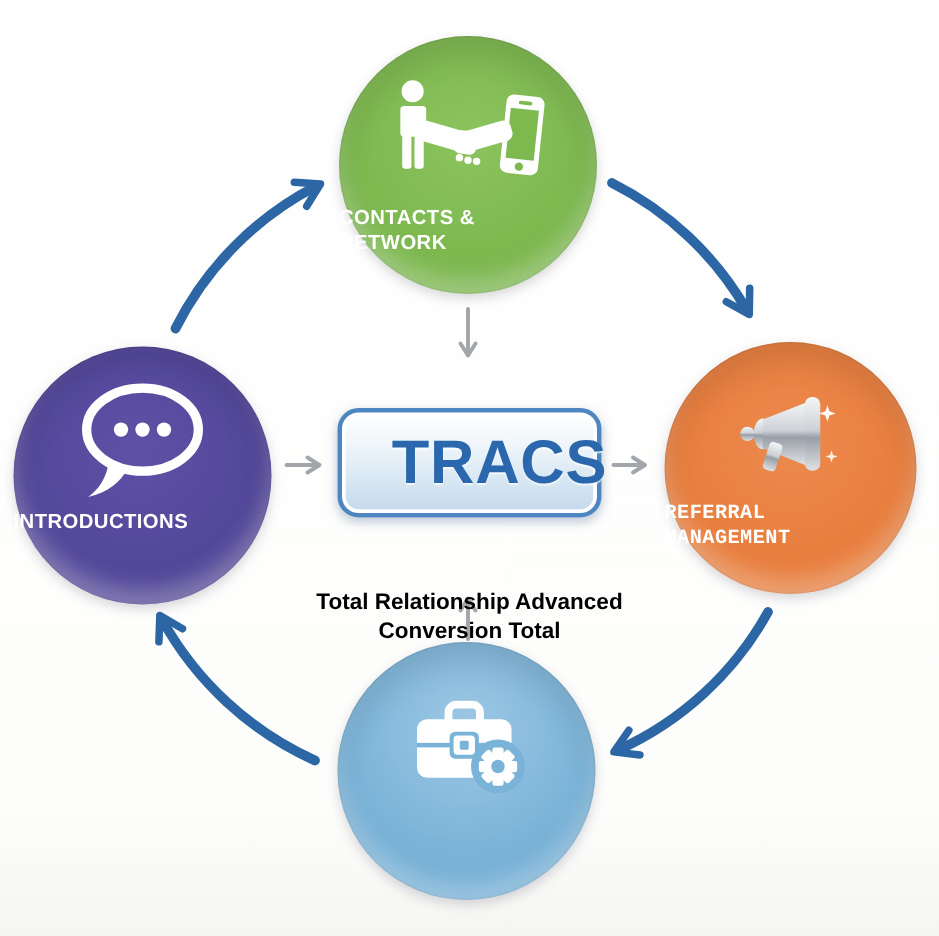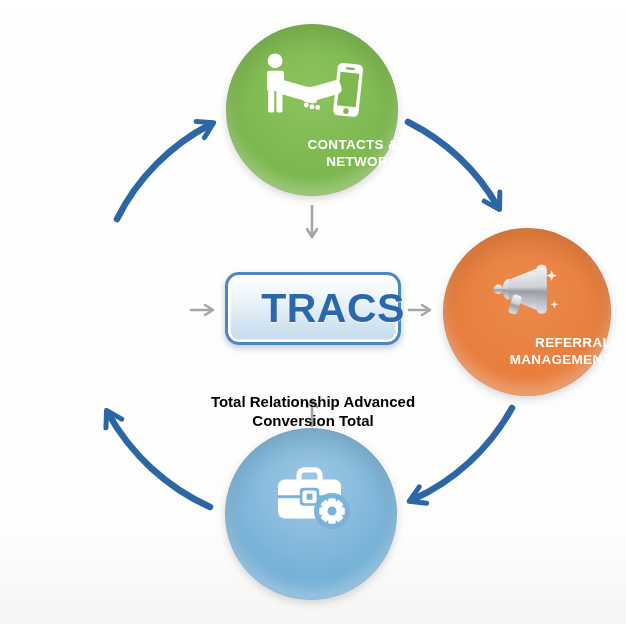--- a/index.html
+++ b/index.html
@@ -13,30 +13,30 @@
     position:absolute; border-radius:50%;
     display:flex; flex-direction:column; align-items:center;
     box-shadow: inset 0 -10px 14px rgba(255,255,255,0.30),
                 inset 0 12px 20px rgba(0,0,0,0.10),
                 inset 0 0 0 1px rgba(0,0,0,0.06),
                 0 3px 8px rgba(40,40,60,0.18);
   }
   .node-top{left:226px;top:24px;width:172px;height:172px;
     background:radial-gradient(circle at 50% 40%, #8cc35e 0%, #7eb950 55%, #6cab3e 100%);}
   .node-right{left:443px;top:228px;width:168px;height:168px;
-    background:radial-gradient(circle at 50% 40%, #ec8a4d 0%, #e87e3e 60%, #e0742f 100%);}
+    background:radial-gradient(circle at 50% 40%, #ec8a4d 0%, #e87e3e 60%, #e0742f 100%);font-family:Liberation Mono, monospace;}
   .node-bottom{left:225px;top:428px;width:172px;height:172px;
     background:radial-gradient(circle at 50% 34%, #9ec8e4 0%, #7ab3d8 58%, #68a5cd 100%);}
   .node-left{left:9px;top:231px;width:172px;height:172px;
     background:radial-gradient(circle at 48% 40%, #5f51a6 0%, #54489b 55%, #453a87 100%);}
   .node-icon{margin-top:24px;height:88px;display:flex;align-items:center;justify-content:center;}
   .node-left .node-icon{margin-top:20px;}
   .node-right .node-icon{margin-top:22px;height:84px;}
   .node-label{
-    margin-top:0px; text-align:right; color:#ffffff; font-weight:bold;
+    margin-top:0px; text-align:left; color:#ffffff; font-weight:bold;
     font-size:13.5px; line-height:17px; letter-spacing:0.3px; width:100%;
   }
   .node-label span{display:block;}
   .node-label span:empty{display:none;}
   .tracs-box{
     position:absolute; left:225px; top:272px; width:176px; height:73px;
     border-radius:14px; border:3px solid #4d86c0; box-sizing:border-box;
     background:linear-gradient(180deg,#ffffff 0%,#eef5fa 34%,#d4e5f2 72%,#c3d9ea 100%);
     box-shadow: inset 0 0 0 2.5px #ffffff, 0 3px 7px rgba(70,100,140,0.35);
     display:flex; align-items:center; justify-content:center;padding-left:40px;
@@ -156,20 +156,35 @@
             <rect x="-17" y="-5" width="34" height="10" rx="2" transform="rotate(90)"></rect>
             <rect x="-17" y="-5" width="34" height="10" rx="2" transform="rotate(135)"></rect>
             <circle r="13"></circle>
           </g>
           <circle r="6" fill="#7ab3d8"></circle>
         </g>
       </svg>
     </div>
   </div>
 
+  <div class="node node-left">
+    <div class="node-icon">
+      <svg width="96" height="84" viewBox="0 0 100 88">
+        <path d="M26 60 C 24 70, 19 77, 12 82 C 26 79, 35 71, 39 63 Z" fill="#ffffff"></path>
+        <ellipse cx="50" cy="35" rx="39" ry="29" fill="none" stroke="#ffffff" stroke-width="6.5"></ellipse>
+        <circle cx="35" cy="35" r="5" fill="#ffffff"></circle>
+        <circle cx="50" cy="35" r="5" fill="#ffffff"></circle>
+        <circle cx="65" cy="35" r="5" fill="#ffffff"></circle>
+      </svg>
+    </div>
+    <div class="node-label">
+      <span>INTRODUCTIONS</span>
+
+    </div>
+  </div>
 
   <div class="tracs-box">
     <span class="tracs-title">TRACS</span>
   </div>
   <div class="subtitle">
     <span>Total Relationship Advanced</span>
     <span>Conversion Total</span>
   </div>
 
 </div>

